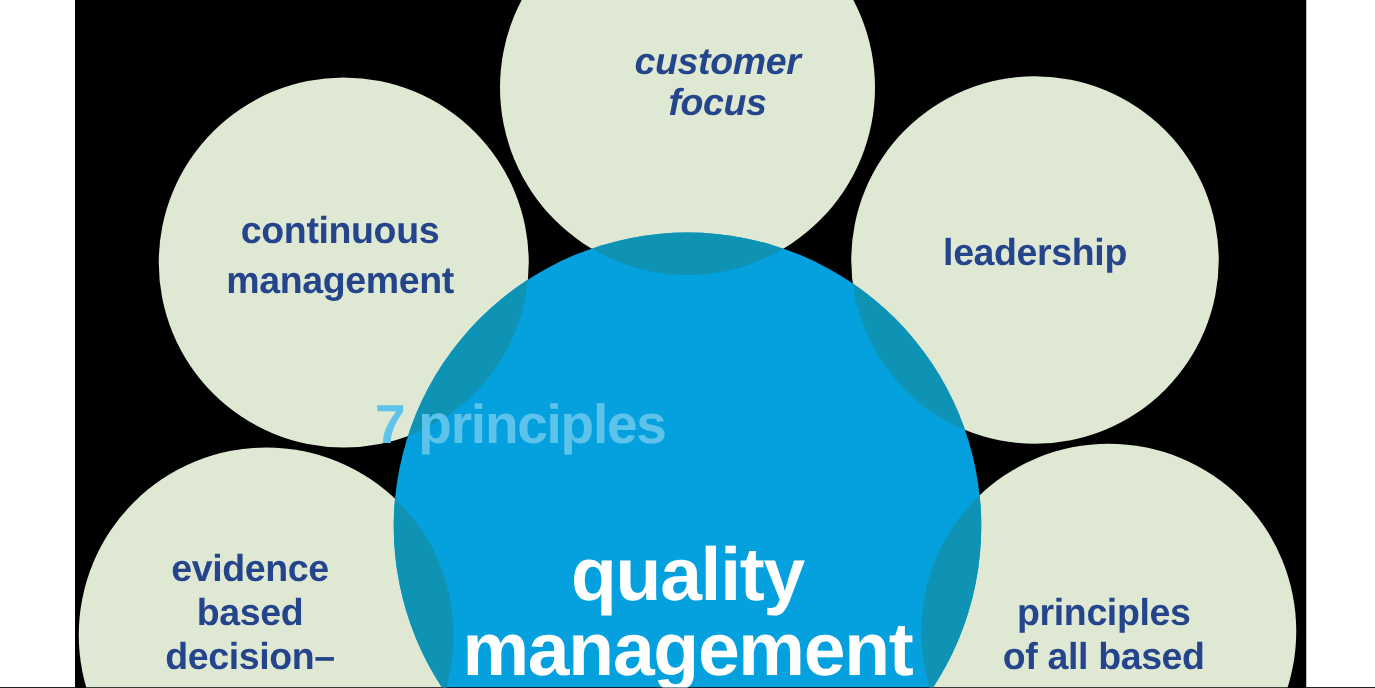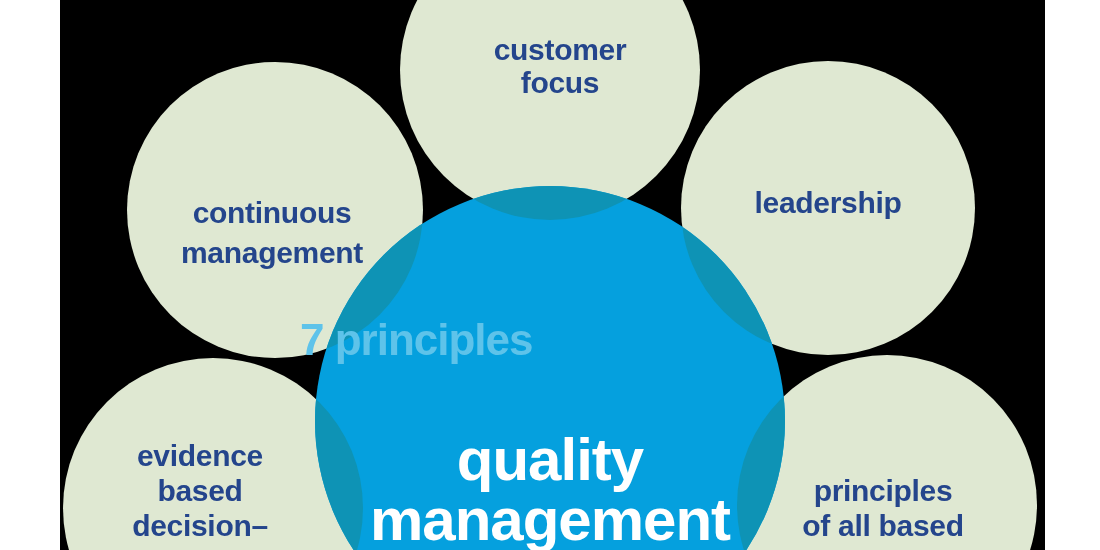--- a/index.html
+++ b/index.html
@@ -29,22 +29,22 @@
   .w { fill: var(--side-panel-white, #ffffff); }
 
   .label {
     position: absolute;
     color: var(--label-navy, #24458c);
     font-weight: 700;
     font-size: 30px;
     text-align: center;
     letter-spacing: -0.3px;
   }
-  .lbl-customer    { left: 440px; top: 33px;  width: 240px; line-height: 33px; }
-  .lbl-continuous  { left: 122px; top: 165px; width: 300px; line-height: 40px; margin-top: 28px; }
+  .lbl-customer    { left: 454px; top: 33px;  width: 240px; line-height: 33px; font-style: italic; }
+  .lbl-continuous  { left: 122px; top: 165px; width: 300px; line-height: 40px; }
   .lbl-leadership  { left: 728px; top: 186px; width: 200px; line-height: 33px; }
   .lbl-evidence    { left: 100px; top: 438px; width: 200px; line-height: 35px; }
   .lbl-engagement  { left: 763px; top: 473px; width: 240px; line-height: 35px; }
 
   .center-subtitle {
     position: absolute;
     left: 300px; top: 312px; width: 500px;
     text-align: left;
     color: var(--subtitle-light-blue, #5ec3ea);
     font-weight: 700;

